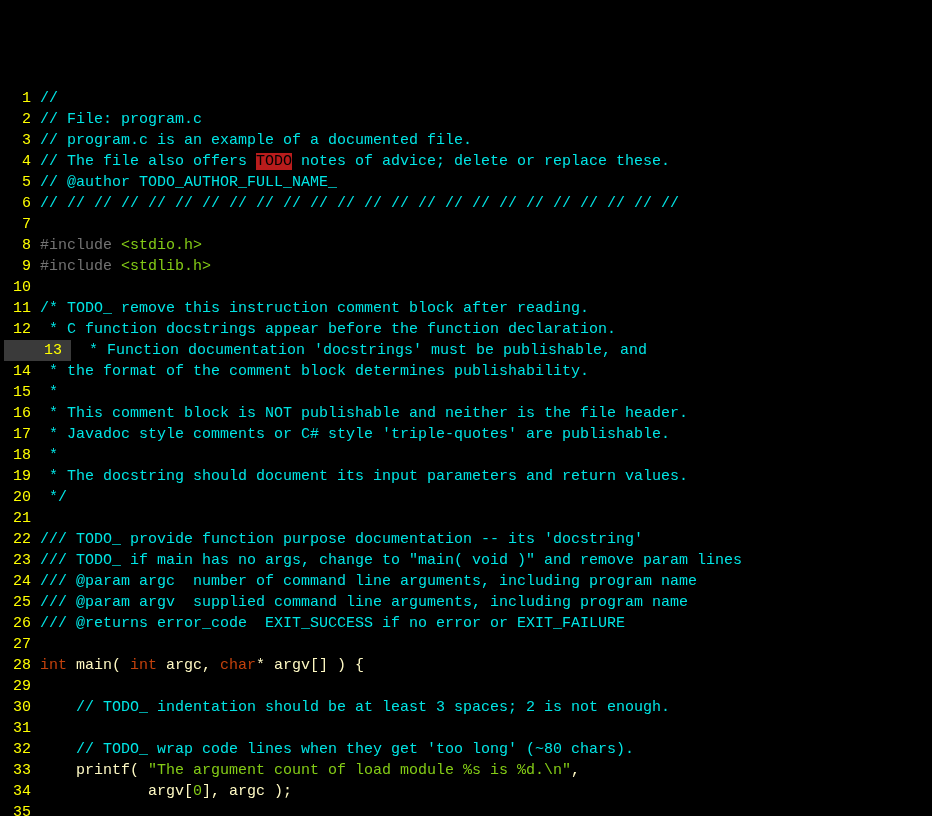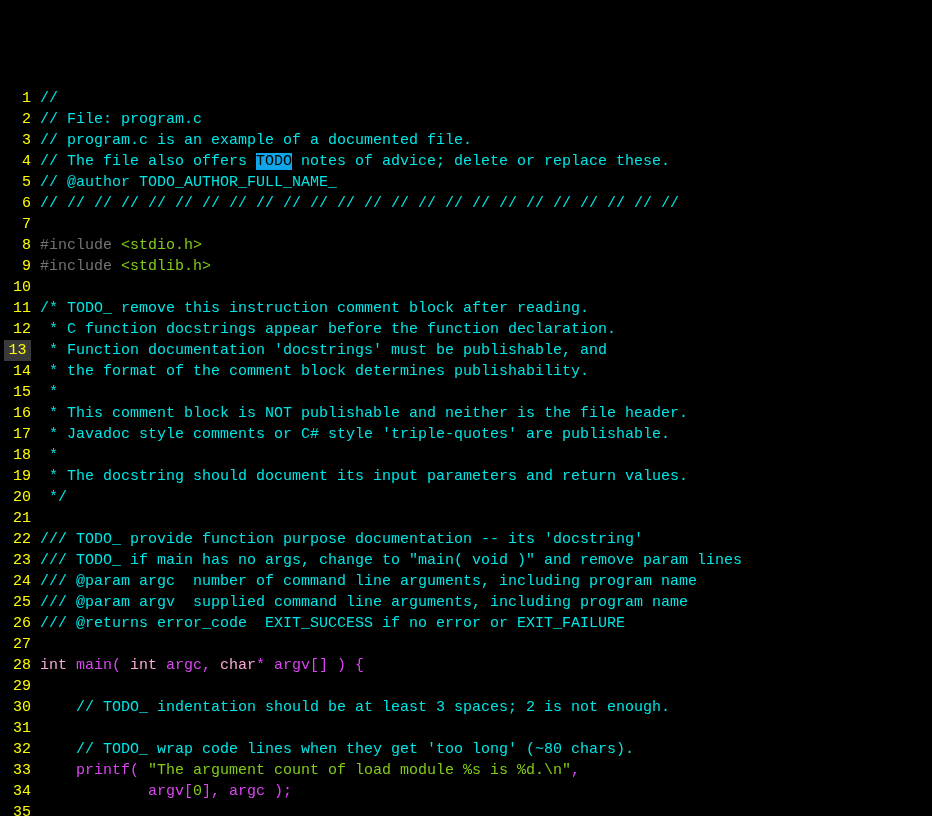--- a/index.html
+++ b/index.html
@@ -7,27 +7,27 @@
     padding: 4px;
     background: #000000;
     font-family: "Courier New", monospace;
     font-size: 15px;
     line-height: 21px;
     color: #ffffff;
     white-space: pre;
   }
   .line { display: block; }
   .lineno { color: #ffff00; display: inline-block; width: 3ch; text-align: right; margin-right: 1ch; }
-  .lineno-hl { color: #ffff00; background: #3a3a3a; display: inline-block; width: 3ch; text-align: center; margin-right: 1ch; }
+  .lineno-hl { color: #ffff00; background: #3a3a3a; display: inline-block; width: 3ch; text-align: left; margin-right: 1ch; padding-left: 40px; }
   .cyan { color: #00e5e5; }
   .magenta { color: #737373; }
-  .green { color: #f9a8d4; }
+  .green { color: #c2410c; }
   .red { color: #84cc16; }
-  .white { color: #d946ef; }
-  .hl-todo { background: #0ea5e9; color: #000000; }
+  .white { color: #fef9c3; }
+  .hl-todo { background: #b91c1c; color: #000000; }
 </style>
 </head>
 <body>
 
 
 
 <div><span class="line"><span class="lineno">1</span><span class="cyan">//</span></span><span class="line"><span class="lineno">2</span><span class="cyan">// File: program.c</span></span><span class="line"><span class="lineno">3</span><span class="cyan">// program.c is an example of a documented file.</span></span><span class="line"><span class="lineno">4</span><span class="cyan">// The file also offers </span><span class="hl-todo">TODO</span><span class="cyan"> notes of advice; delete or replace these.</span></span><span class="line"><span class="lineno">5</span><span class="cyan">// @author TODO_AUTHOR_FULL_NAME_</span></span><span class="line"><span class="lineno">6</span><span class="cyan">// // // // // // // // // // // // // // // // // // // // // // // //</span></span><span class="line"><span class="lineno">7</span></span><span class="line"><span class="lineno">8</span><span class="magenta">#include</span><span class="red"> &lt;stdio.h&gt;</span></span><span class="line"><span class="lineno">9</span><span class="magenta">#include</span><span class="red"> &lt;stdlib.h&gt;</span></span><span class="line"><span class="lineno">10</span></span><span class="line"><span class="lineno">11</span><span class="cyan">/* TODO_ remove this instruction comment block after reading.</span></span><span class="line"><span class="lineno">12</span><span class="cyan"> * C function docstrings appear before the function declaration.</span></span><span class="line"><span class="lineno-hl">13</span><span class="cyan"> * Function documentation 'docstrings' must be publishable, and</span></span><span class="line"><span class="lineno">14</span><span class="cyan"> * the format of the comment block determines publishability.</span></span><span class="line"><span class="lineno">15</span><span class="cyan"> *</span></span><span class="line"><span class="lineno">16</span><span class="cyan"> * This comment block is NOT publishable and neither is the file header.</span></span><span class="line"><span class="lineno">17</span><span class="cyan"> * Javadoc style comments or C# style 'triple-quotes' are publishable.</span></span><span class="line"><span class="lineno">18</span><span class="cyan"> *</span></span><span class="line"><span class="lineno">19</span><span class="cyan"> * The docstring should document its input parameters and return values.</span></span><span class="line"><span class="lineno">20</span><span class="cyan"> */</span></span><span class="line"><span class="lineno">21</span></span><span class="line"><span class="lineno">22</span><span class="cyan">/// TODO_ provide function purpose documentation -- its 'docstring'</span></span><span class="line"><span class="lineno">23</span><span class="cyan">/// TODO_ if main has no args, change to "main( void )" and remove param lines</span></span><span class="line"><span class="lineno">24</span><span class="cyan">/// @param argc  number of command line arguments, including program name</span></span><span class="line"><span class="lineno">25</span><span class="cyan">/// @param argv  supplied command line arguments, including program name</span></span><span class="line"><span class="lineno">26</span><span class="cyan">/// @returns error_code  EXIT_SUCCESS if no error or EXIT_FAILURE</span></span><span class="line"><span class="lineno">27</span></span><span class="line"><span class="lineno">28</span><span class="green">int</span><span class="white"> main( </span><span class="green">int</span><span class="white"> argc, </span><span class="green">char</span><span class="white">* argv[] ) {</span></span><span class="line"><span class="lineno">29</span></span><span class="line"><span class="lineno">30</span><span class="cyan">    // TODO_ indentation should be at least 3 spaces; 2 is not enough.</span></span><span class="line"><span class="lineno">31</span></span><span class="line"><span class="lineno">32</span><span class="cyan">    // TODO_ wrap code lines when they get 'too long' (~80 chars).</span></span><span class="line"><span class="lineno">33</span><span class="white">    printf( </span><span class="red">"The argument count of load module %s is %d.\n"</span><span class="white">,</span></span><span class="line"><span class="lineno">34</span><span class="white">            argv[</span><span class="red">0</span><span class="white">], argc );</span></span><span class="line"><span class="lineno">35</span></span></div>
 
 
 

